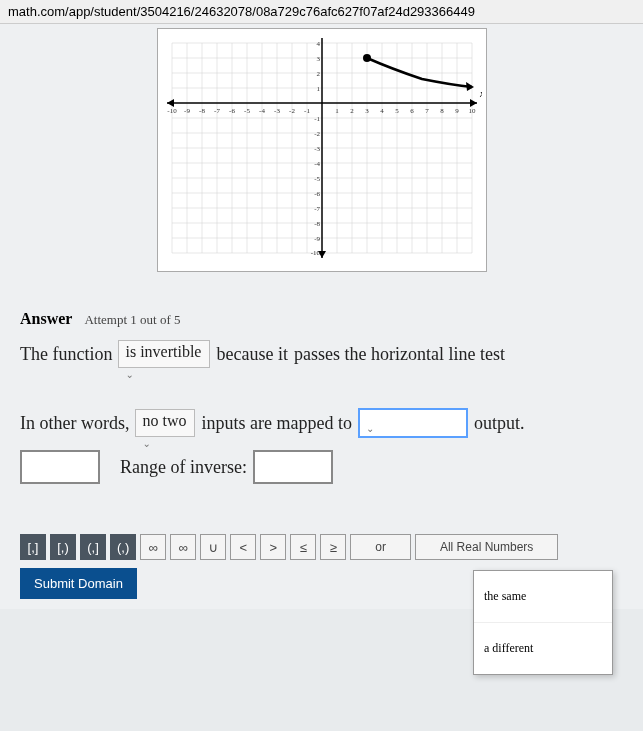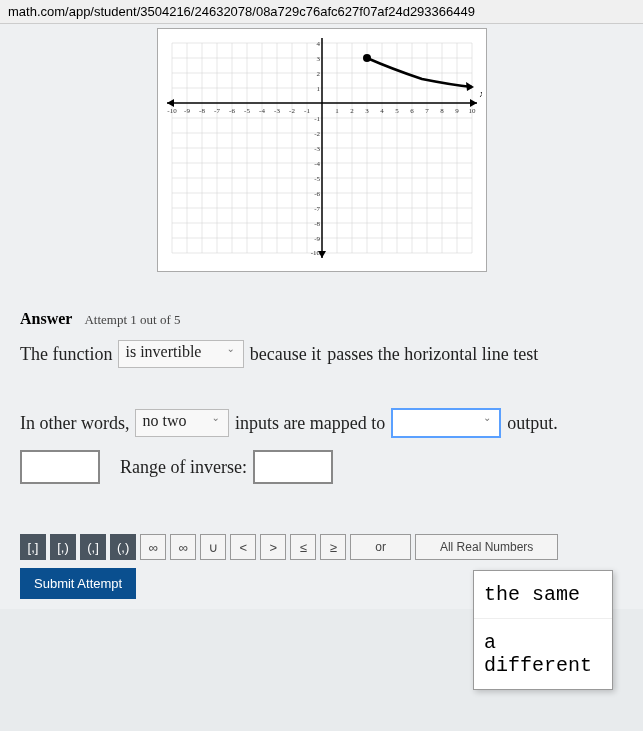--- a/index.html
+++ b/index.html
@@ -63,46 +63,46 @@
     font-size: 17px;
   }
   .boxed-input.empty { min-width: 80px; }
   .drop {
     background: #f8f8f8;
     border: 1px solid #bbb;
     padding: 2px 8px 2px 6px;
     font-size: 16px;
     display: inline-flex;
     align-items: flex-start;
-    gap: 25px;
+    gap: 8px;
     height: 28px;
+    flex-direction: column;
   }
   .drop.active {
     border: 2px solid #5aa0ff;
     background: #fff;
     height: 30px;
     min-width: 110px;
     justify-content: flex-end;
   }
   .chev { font-size: 10px; color: #777; }
   .dropdown-menu {
     position: absolute;
     right: 30px;
     top: 570px;
     background: #fff;
     border: 1px solid #999;
     box-shadow: 2px 2px 6px rgba(0,0,0,0.2);
     width: 140px;
     z-index: 10;
   }
   .dropdown-menu .opt {
-    padding: 12px 10px;
-    font-size: 20px;
+    padding: 18px 10px;
+    font-size: 12px;
     border-bottom: 1px solid #eee;
-    font-family: Liberation Mono, monospace;
   }
   .dropdown-menu .opt:last-child { border-bottom: none; }
   .toolbar {
     margin-top: 50px;
     display: flex;
     gap: 4px;
     align-items: center;
     flex-wrap: wrap;
   }
   .tbtn {
@@ -282,15 +282,15 @@
     <span class="tbtn">∞</span>
     <span class="tbtn">∪</span>
     <span class="tbtn">&lt;</span>
     <span class="tbtn">&gt;</span>
     <span class="tbtn">≤</span>
     <span class="tbtn">≥</span>
     <span class="tbtn wide">or</span>
     <span class="tbtn wide">All Real Numbers</span>
   </div>
 
-  <button class="submit">Submit Attempt</button>
+  <button class="submit">Submit Domain</button>
 
 </div>
 
 </body></html>

